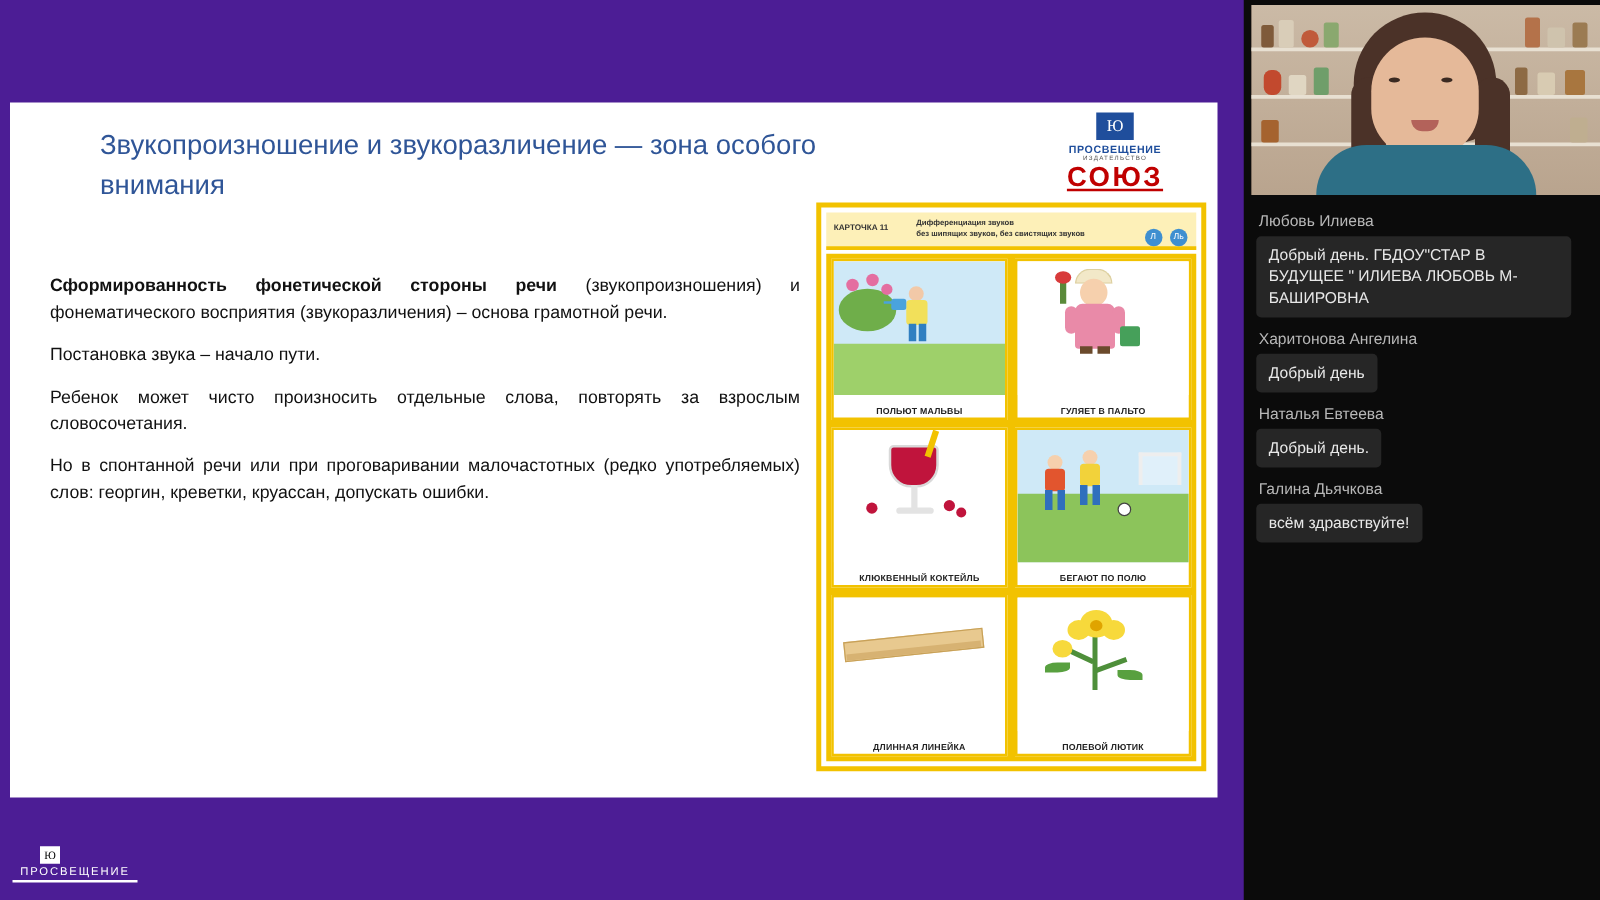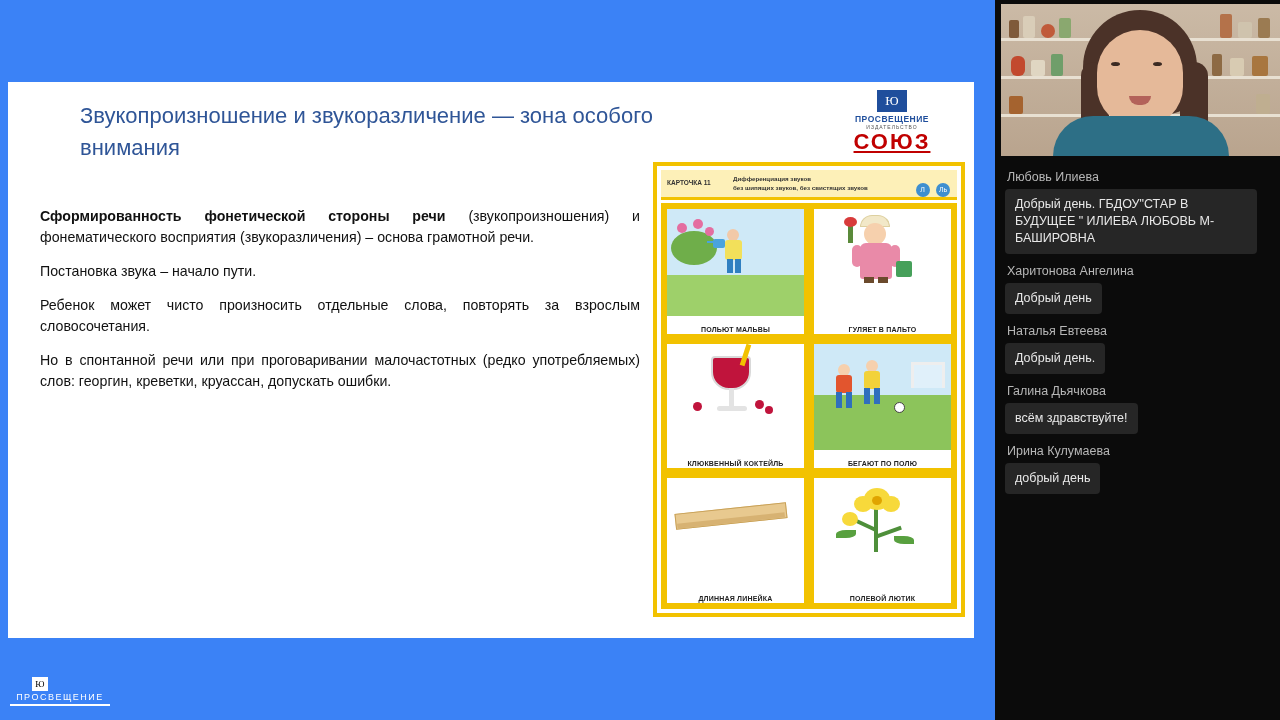--- a/index.html
+++ b/index.html
@@ -6,21 +6,21 @@
   html, body {
     margin: 0; padding: 0;
     width: 1280px; height: 720px;
     background: #000;
     font-family: "Liberation Sans", sans-serif;
     overflow: hidden;
   }
   #app {
     position: relative;
     width: 1280px; height: 720px;
-    background: #3b82f6;
+    background: #4c1d95;
   }
 
   
   #slide {
     position: absolute;
     left: 8px; top: 82px;
     width: 966px; height: 556px;
     background: #ffffff;
   }
   .slide-title {
@@ -50,21 +50,21 @@
     font-size: 5px; letter-spacing: 1px; color: #555;
   }
   .brand .brand-line3 {
     font-size: 22px; letter-spacing: 2px; color: #c00000; font-weight: bold;
     line-height: 24px;
     text-decoration: underline;
   }
 
   .body-text {
     position: absolute;
-    left: 32px; top: 124px;
+    left: 32px; top: 137px;
     width: 600px;
     color: #111;
     font-size: 14.2px;
     line-height: 21px;
   }
   .body-text p { margin: 0 0 13px 0; text-align: justify; }
   .body-text p b { font-weight: bold; }
 
   .note-box {
     position: absolute;
@@ -398,21 +398,17 @@
       <div class="msg-block">
         <div class="msg-name">Наталья Евтеева</div>
         <div class="bubble">Добрый день.</div>
       </div>
 
       <div class="msg-block">
         <div class="msg-name">Галина Дьячкова</div>
         <div class="bubble">всём здравствуйте!</div>
       </div>
 
-      <div class="msg-block">
-        <div class="msg-name">Ирина Кулумаева</div>
-        <div class="bubble">добрый день</div>
-      </div>
 
     </div>
   </div>
 
 </div>
 
 </body></html>

